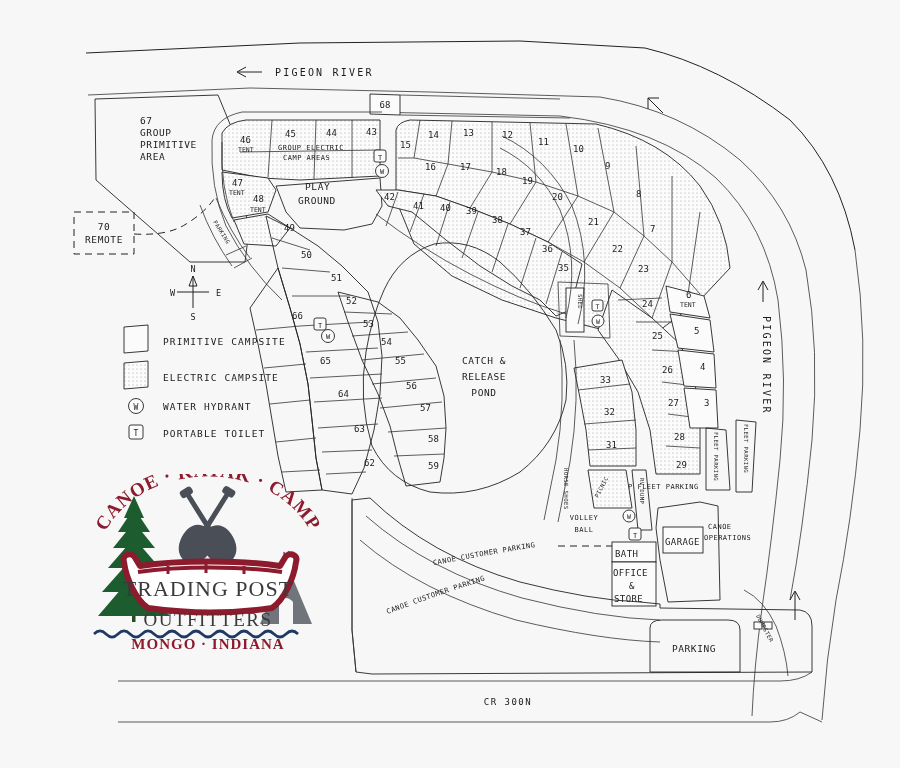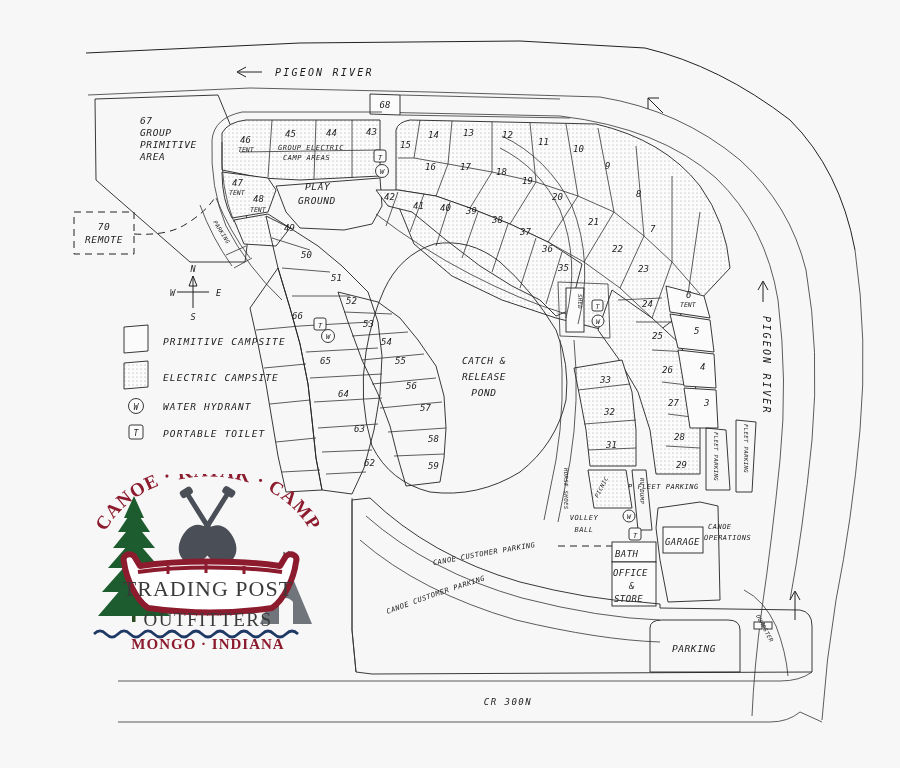--- a/index.html
+++ b/index.html
@@ -4,21 +4,21 @@
 <title>Campground Map</title>
 <style>
   html,body{margin:0;padding:0;}
   body{
     width:900px;height:768px;
     background:#f7f7f7;
     font-family:"DejaVu Sans Mono", monospace;
     overflow:hidden;
     position:relative;
   }
-  #map-root{position:absolute;left:0;top:0;width:900px;height:768px;font-style:italic;}
+  #map-root{position:absolute;left:0;top:0;width:900px;height:768px;}
   svg{display:block;}
 
   .lbl{font-family:"DejaVu Sans Mono",monospace;fill:#1b1b1b;}
   .site-num{font-size:9px;}
   .site-sub{font-size:6.5px;}
   .area-lbl{font-size:9.5px;letter-spacing:.6px;}
   .small-lbl{font-size:7px;letter-spacing:.5px;}
   .tiny-lbl{font-size:5.6px;letter-spacing:.4px;}
   .legend-lbl{font-size:9.5px;letter-spacing:1.1px;}
   .river-lbl{font-size:10px;letter-spacing:2.2px;}

